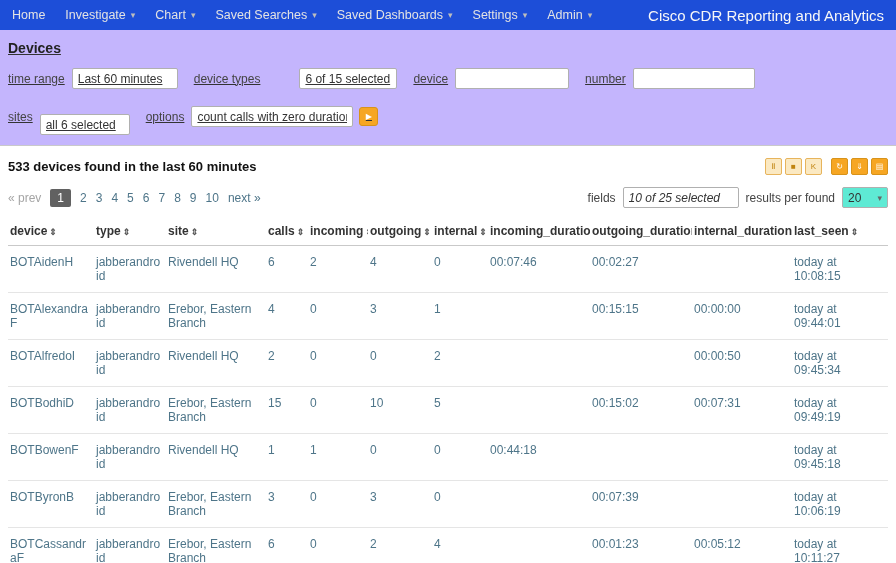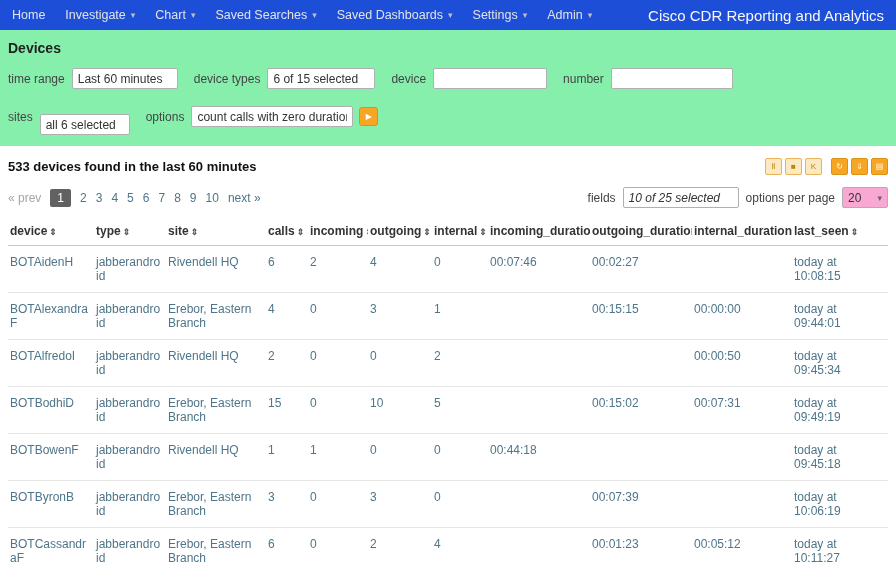--- a/index.html
+++ b/index.html
@@ -19,22 +19,23 @@
   .nav-items { display: flex; align-items: center; gap: 20px; }
   .nav-item {
     display: flex; align-items: center; gap: 5px;
     color: #e3e3e3; font-size: 12.5px; cursor: pointer; white-space: nowrap;
   }
   .nav-item .caret { font-size: 9px; color: #bdbdbd; }
   .app-title { color: #f7f7f7; font-size: 15px; white-space: nowrap; }
 
   
   .filter-panel {
-    background: #86efac; border-bottom: 1px solid #c9c9c9;
+    background: #c4b5fd; border-bottom: 1px solid #c9c9c9;
     padding: 6px 8px 10px 8px;
+    text-decoration: underline;
   }
   .page-title { font-size: 14px; font-weight: bold; color: #222; margin: 4px 0 12px 0; }
   .filter-row { display: flex; align-items: center; margin-bottom: 9px; }
   .filter-row:last-child { margin-bottom: 0; }
   .fgroup { display: flex; align-items: center; gap: 7px; margin-right: 16px; }
   .flabel { font-size: 12px; color: #444; white-space: nowrap; }
   .text-input {
     height: 21px; border: 1px solid #b0b0b0; border-radius: 2px;
     background: #fff; font-family: "Liberation Sans", sans-serif;
     font-size: 12px; color: #333; padding: 1px 5px; outline: none;
@@ -70,21 +71,21 @@
   .pagination { display: flex; align-items: center; gap: 9px; font-size: 12px; }
   .page-prev { color: #a5a5a5; }
   .page-link { color: #4e7589; cursor: pointer; }
   .page-current {
     background: #616161; color: #fff; padding: 2px 7px; border-radius: 2px;
     cursor: default; font-size: 12px;
   }
   .field-controls { display: flex; align-items: center; gap: 7px; font-size: 12px; color: #444; }
   .select-box {
     width: 46px; height: 21px; border: 1px solid #b0b0b0; border-radius: 2px;
-    background: #f9a8d4; display: flex; align-items: center; justify-content: space-between;
+    background: #5eead4; display: flex; align-items: center; justify-content: space-between;
     padding: 0 5px; font-size: 12px; color: #333; cursor: pointer;
   }
   .select-box .caret { font-size: 9px; color: #666; }
 
   
   table { width: 100%; border-collapse: collapse; table-layout: fixed; }
   th {
     text-align: left; font-size: 12px; font-weight: bold; color: #333;
     padding: 4px 4px 7px 2px; border-bottom: 1px solid #c9c9c9;
     white-space: nowrap; overflow: hidden; cursor: pointer;
@@ -136,21 +137,21 @@
 <div class="filter-panel">
   <div class="page-title">Devices</div>
 
   <div class="filter-row">
     <div class="fgroup">
       <span class="flabel">time range</span>
       <input class="text-input" type="text" style="width: 106px;" value="Last 60 minutes">
     </div>
     <div class="fgroup">
       <span class="flabel">device types</span>
-      <input class="text-input" type="text" style="width: 108px;" value="6 of 15 selected">
+      <input class="text-input" type="text" style="width: 98px; margin-left: 32px;" value="6 of 15 selected">
     </div>
     <div class="fgroup">
       <span class="flabel">device</span>
       <input class="text-input" type="text" style="width: 114px;" value="">
     </div>
     <div class="fgroup">
       <span class="flabel">number</span>
       <input class="text-input" type="text" style="width: 122px;" value="">
     </div>
   </div>
@@ -207,21 +208,21 @@
       <span class="page-link">6</span>
       <span class="page-link">7</span>
       <span class="page-link">8</span>
       <span class="page-link">9</span>
       <span class="page-link">10</span>
       <span class="page-link">next »</span>
     </div>
     <div class="field-controls">
       <span>fields</span>
       <input class="text-input" type="text" style="width: 116px; font-style: italic;" value="10 of 25 selected">
-      <span>options per page</span>
+      <span>results per found</span>
       <div class="select-box">
         <span>20</span>
         <span class="caret">▾</span>
       </div>
     </div>
   </div>
 
   <table>
     <colgroup>
       <col style="width:86px">

